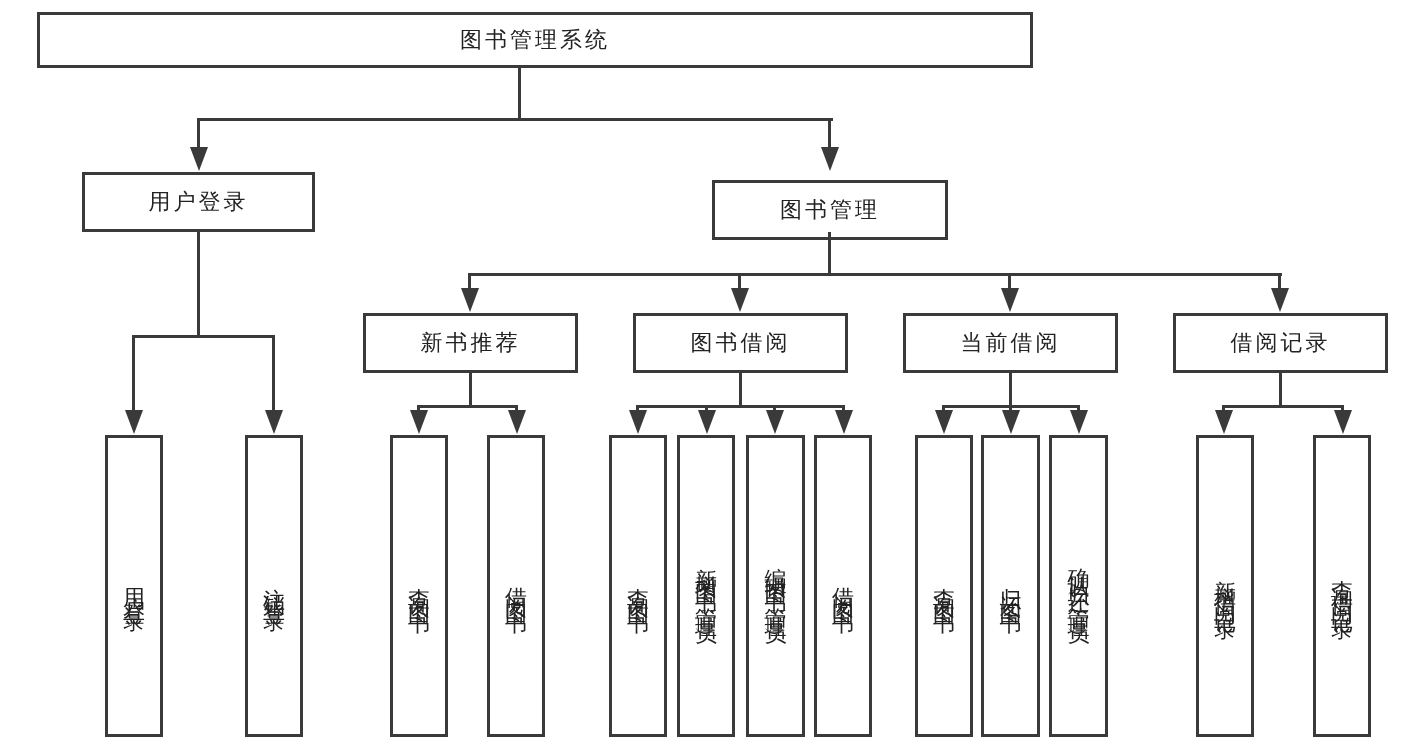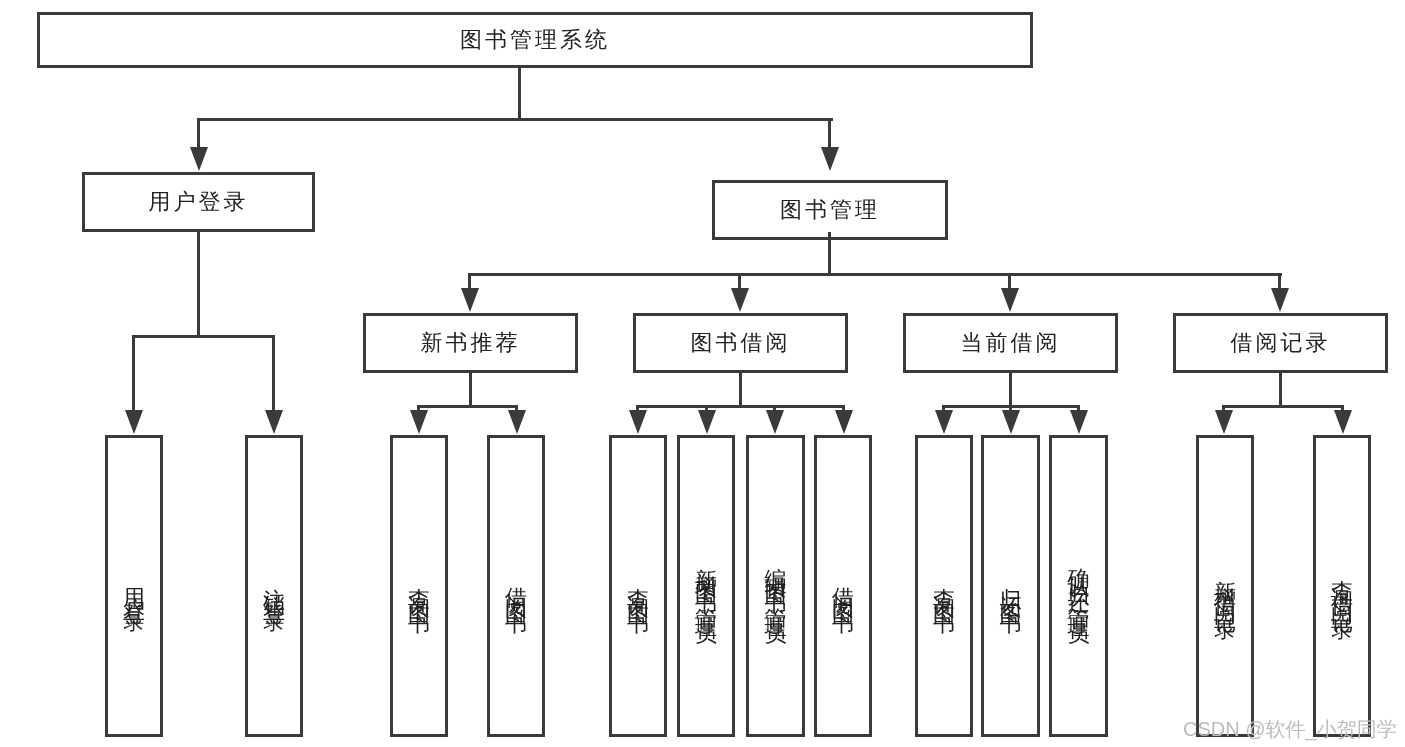--- a/index.html
+++ b/index.html
@@ -103,14 +103,13 @@
   <div class="node v-node" style="left:746px;top:435px;width:59px;height:302px;">编辑图书（管理员）</div>
   <div class="node v-node" style="left:814px;top:435px;width:58px;height:302px;">借阅图书</div>
 
   <div class="node v-node" style="left:915px;top:435px;width:58px;height:302px;">查询图书</div>
   <div class="node v-node" style="left:981px;top:435px;width:59px;height:302px;">归还图书</div>
   <div class="node v-node" style="left:1049px;top:435px;width:59px;height:302px;">确认归还（管理员）</div>
 
   <div class="node v-node" style="left:1196px;top:435px;width:58px;height:302px;">新增借阅记录</div>
   <div class="node v-node" style="left:1313px;top:435px;width:58px;height:302px;">查询借阅记录</div>
 
-  <div class="watermark">CSDN @软件_小贺同学</div>
 </div>
 
 </body></html>

